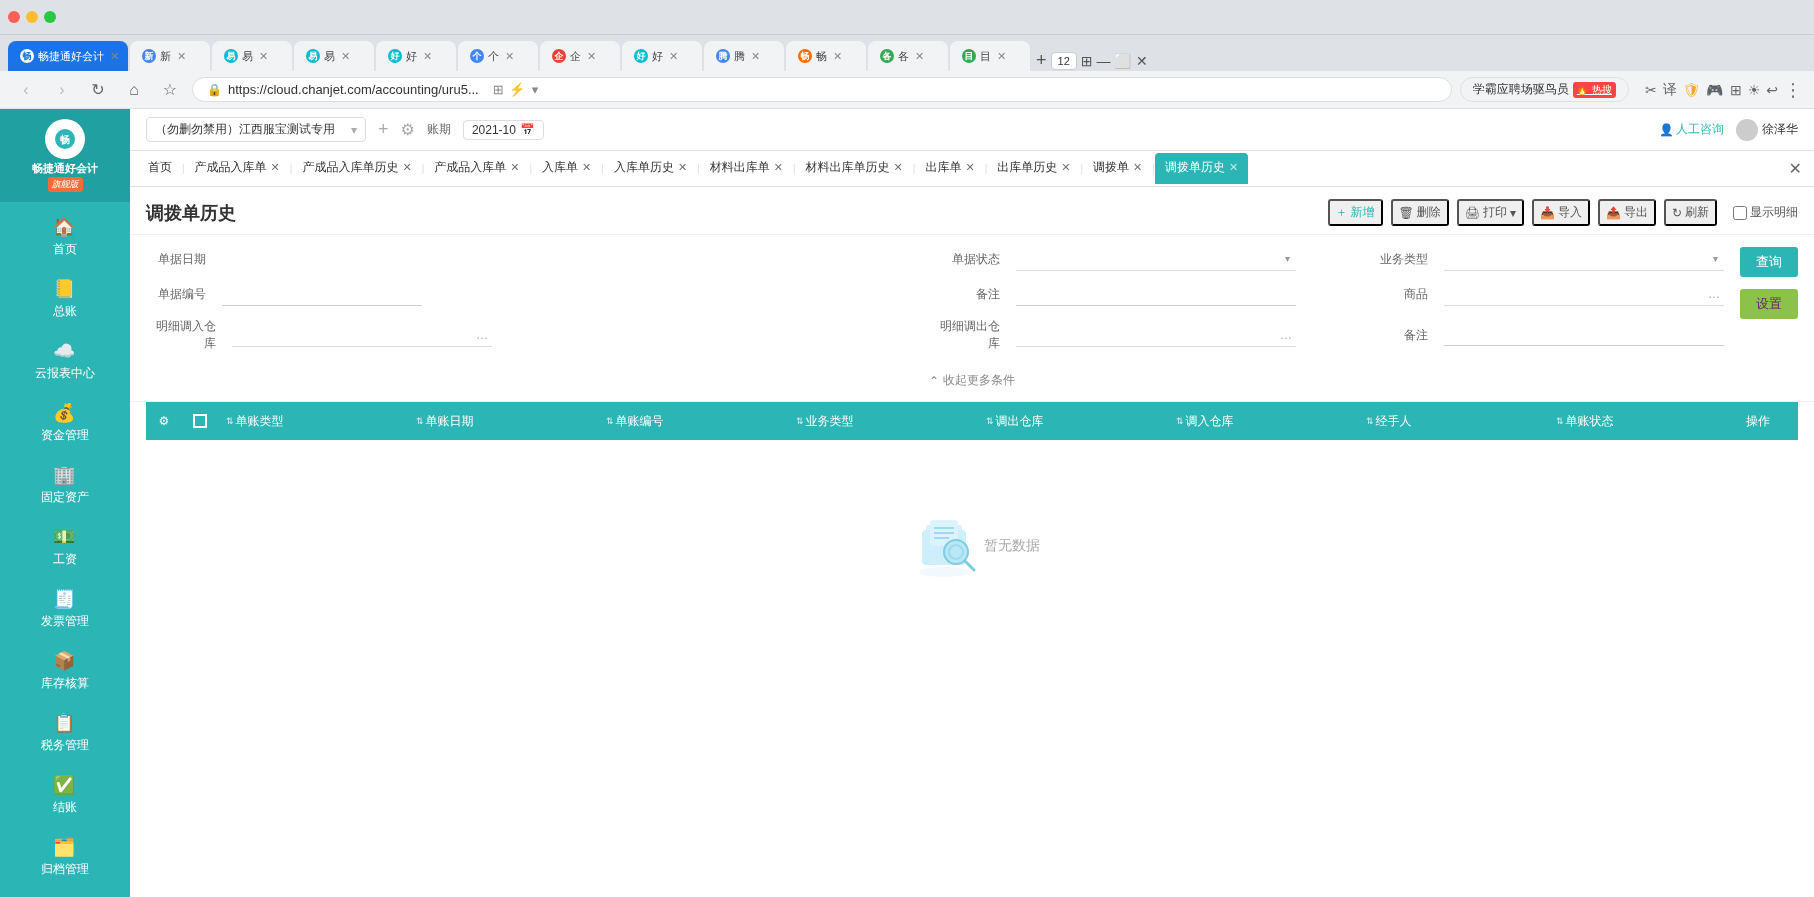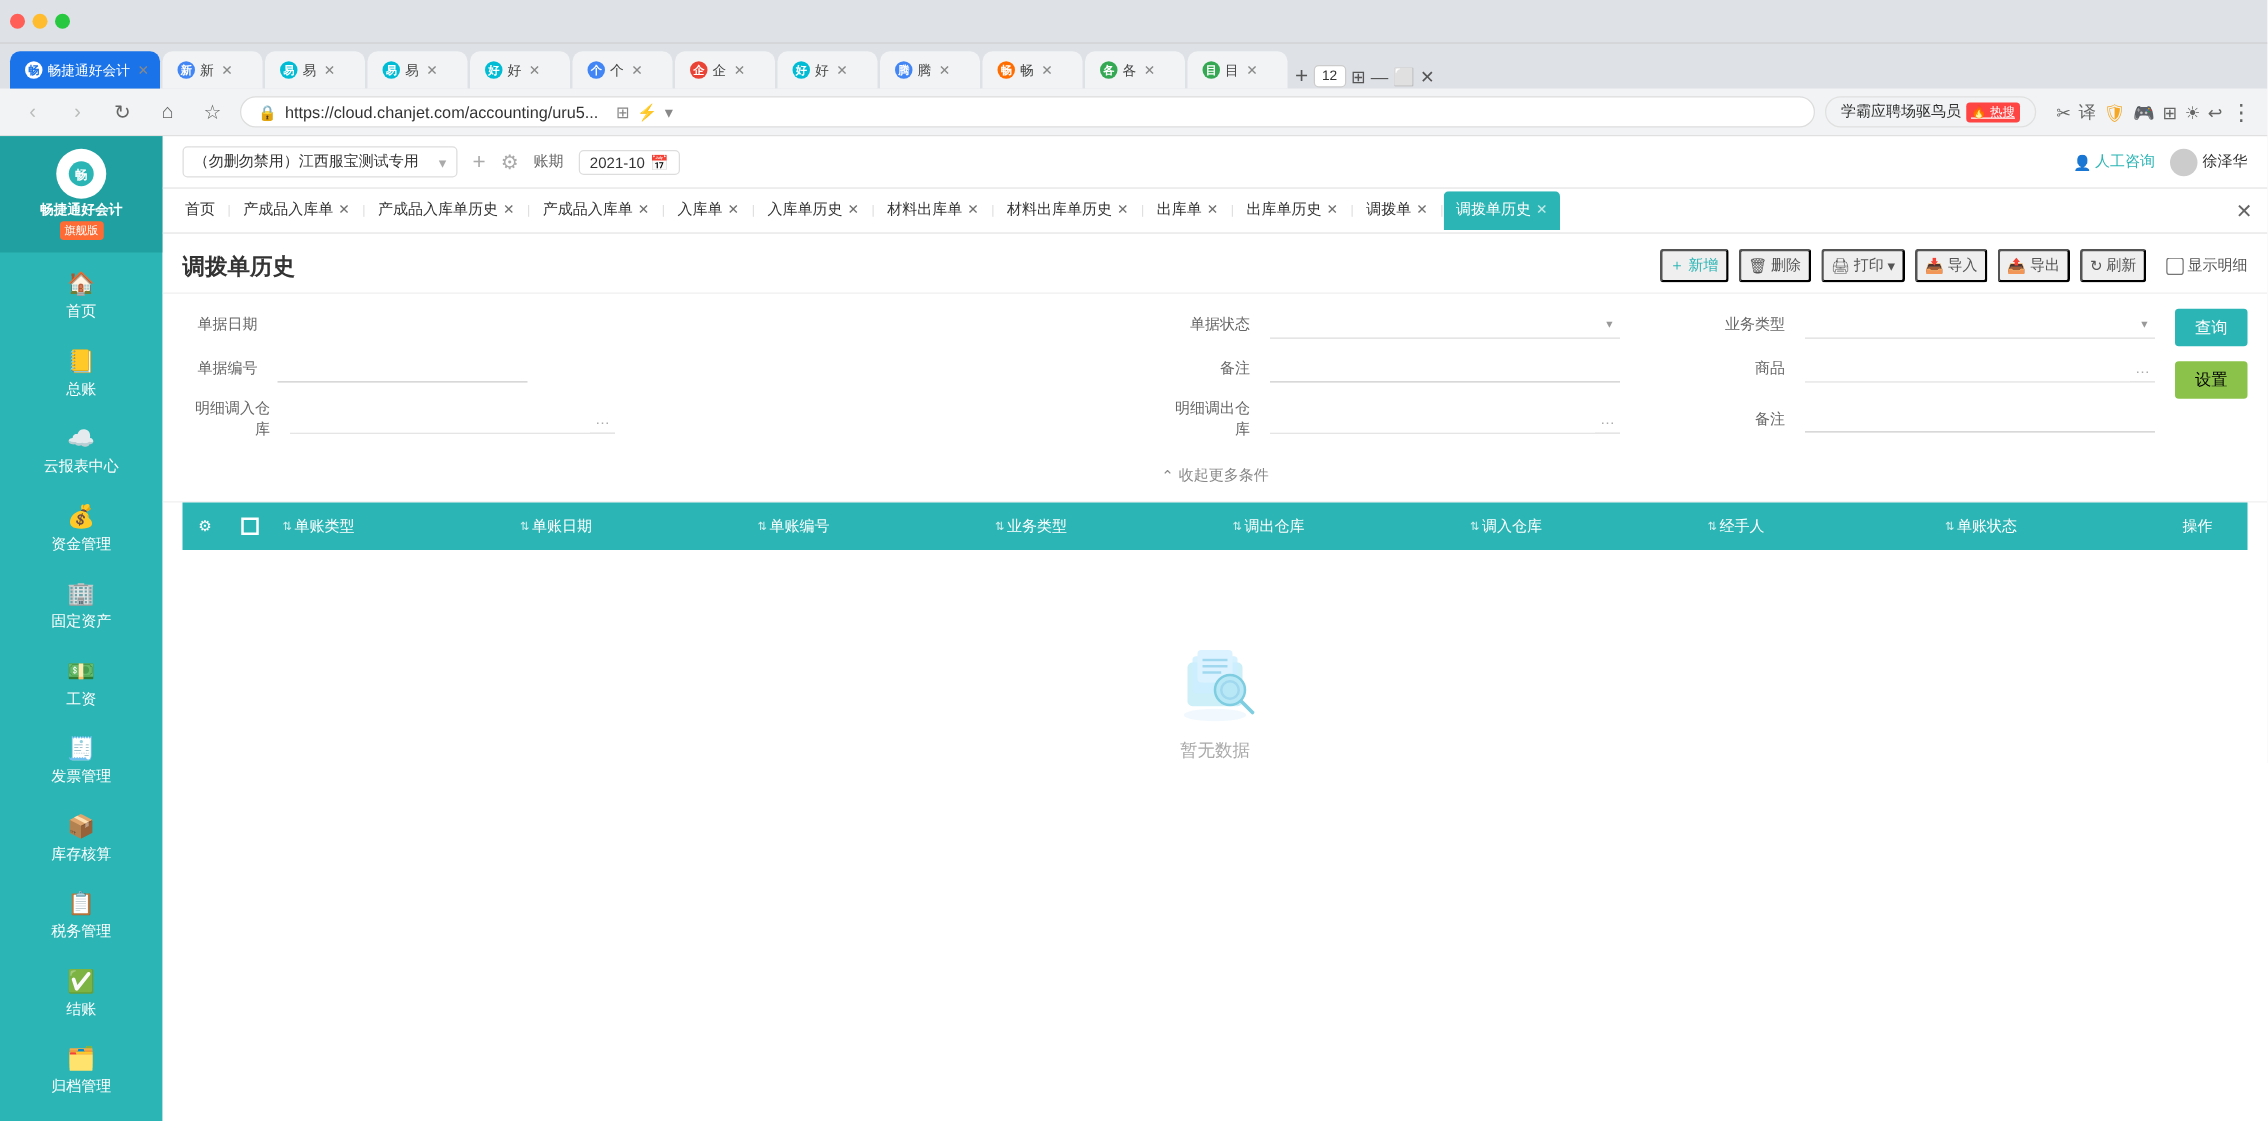--- a/index.html
+++ b/index.html
@@ -27,21 +27,21 @@
     .hot-badge { background: #ff4444; color: white; font-size: 10px; padding: 1px 4px; border-radius: 3px; text-decoration: underline; }
 
     
     .app-layout { display: flex; height: calc(897px - 109px); }
 
     
     .sidebar { width: 130px; background: #2cb5b5; display: flex; flex-direction: column; align-items: center; padding-top: 0; flex-shrink: 0; }
     .sidebar-logo { background: #20a0a0; width: 100%; padding: 10px; display: flex; flex-direction: column; align-items: center; margin-bottom: 4px; }
     .logo-icon { width: 40px; height: 40px; background: white; border-radius: 50%; display: flex; align-items: center; justify-content: center; font-size: 10px; color: #2cb5b5; font-weight: bold; margin-bottom: 2px; }
     .logo-text { color: white; font-size: 11px; font-weight: bold; text-align: center; line-height: 1.3; }
-    .logo-badge { background: #ff6b35; color: white; font-size: 9px; padding: 1px 4px; border-radius: 3px; margin-top: 2px; }
+    .logo-badge { background: #ff6b35; color: white; font-size: 9px; padding: 1px 4px; border-radius: 3px; margin-top: 2px; font-style: italic; }
     .sidebar-item { width: 100%; padding: 10px 0; display: flex; flex-direction: column; align-items: center; color: white; cursor: pointer; font-size: 12px; gap: 3px; }
     .sidebar-item-icon { font-size: 18px; }
 
     
     .top-bar { background: white; border-bottom: 1px solid #e0e0e0; padding: 6px 16px; display: flex; align-items: center; gap: 12px; height: 42px; }
     .company-select { border: 1px solid #ddd; border-radius: 4px; padding: 3px 8px; font-size: 12px; color: #333; display: flex; align-items: center; gap: 16px; cursor: pointer; }
     .period-label { font-size: 12px; color: #666; }
     .period-value { border: 1px solid #ddd; border-radius: 4px; padding: 2px 8px; font-size: 12px; display: flex; align-items: center; gap: 4px; }
     .top-bar-right { margin-left: auto; display: flex; align-items: center; gap: 12px; }
     .service-btn { color: #2cb5b5; font-size: 12px; cursor: pointer; display: flex; align-items: center; gap: 2px; }
@@ -71,40 +71,40 @@
     .filter-row { display: flex; align-items: center; gap: 16px; margin-bottom: 12px; }
     .filter-label { font-size: 12px; color: #666; width: 60px; text-align: right; flex-shrink: 0; }
     .date-btn-group { display: flex; align-items: center; gap: 4px; }
     .date-btn { padding: 3px 8px; font-size: 12px; border: 1px solid #ddd; border-radius: 3px; cursor: pointer; color: #555; background: white; }
     .date-btn.active { background: #2cb5b5; color: white; border-color: #2cb5b5; }
     .date-range-text { font-size: 11px; color: #999; margin-left: 4px; }
     .filter-select { border: none; border-bottom: 1px solid #ddd; padding: 3px 6px; font-size: 12px; width: 280px; background: white; outline: none; display: flex; align-items: center; justify-content: space-between; cursor: pointer; }
     .filter-ellipsis { color: #aaa; font-size: 12px; cursor: pointer; margin-left: 4px; }
     .collapse-btn { display: flex; align-items: center; gap: 4px; color: #888; font-size: 12px; cursor: pointer; margin: 0 auto; }
     .query-btn { background: #2cb5b5; color: white; border: none; padding: 6px 16px; border-radius: 3px; cursor: pointer; font-size: 13px; }
-    .setting-btn { background: #8bc34a; color: #000000; border: none; padding: 6px 16px; border-radius: 3px; cursor: pointer; font-size: 13px; margin-top: 6px; }
+    .setting-btn { background: #8bc34a; color: #701a75; border: none; padding: 6px 16px; border-radius: 3px; cursor: pointer; font-size: 13px; margin-top: 6px; }
 
     
     .table-area { padding: 0 16px; }
     .table-header { background: #2cb5b5; display: flex; align-items: center; height: 38px; color: white; font-size: 12px; }
     .th-cell { padding: 0 8px; display: flex; align-items: center; gap: 2px; cursor: pointer; white-space: nowrap; height: 100%; }
     .sort-icon { font-size: 9px; opacity: 0.8; }
     .th-gear { width: 36px; justify-content: center; }
     .th-check { width: 36px; justify-content: center; }
     .th-type { flex: 1; min-width: 100px; }
     .th-date { flex: 1; min-width: 100px; }
     .th-num { flex: 1; min-width: 120px; }
     .th-biz { flex: 1; min-width: 100px; }
     .th-out { flex: 1; min-width: 100px; }
     .th-in { flex: 1; min-width: 100px; }
     .th-person { flex: 1; min-width: 100px; }
     .th-status { flex: 1; min-width: 100px; }
     .th-op { width: 60px; justify-content: flex-start; }
     .checkbox-sq { width: 14px; height: 14px; border: 2px solid white; background: #2cb5b5; display: inline-block; cursor: pointer; }
-    .empty-state { display: flex; flex-direction: column; align-items: center; justify-content: center; padding: 60px 0; }
+    .empty-state { display: flex; flex-direction: row; align-items: center; justify-content: center; padding: 60px 0; }
     .empty-icon { width: 80px; height: 80px; position: relative; margin-bottom: 12px; }
     .empty-text { color: #aaa; font-size: 14px; }
 
     
     .filter-right-actions { display: flex; flex-direction: column; align-items: flex-end; margin-left: auto; gap: 6px; }
     .border-bottom-input { border: none; border-bottom: 1px solid #ccc; width: 200px; height: 22px; outline: none; font-size: 12px; }
 
     .dropdown-indicator { color: #999; font-size: 10px; }
   </style>
 </head>

